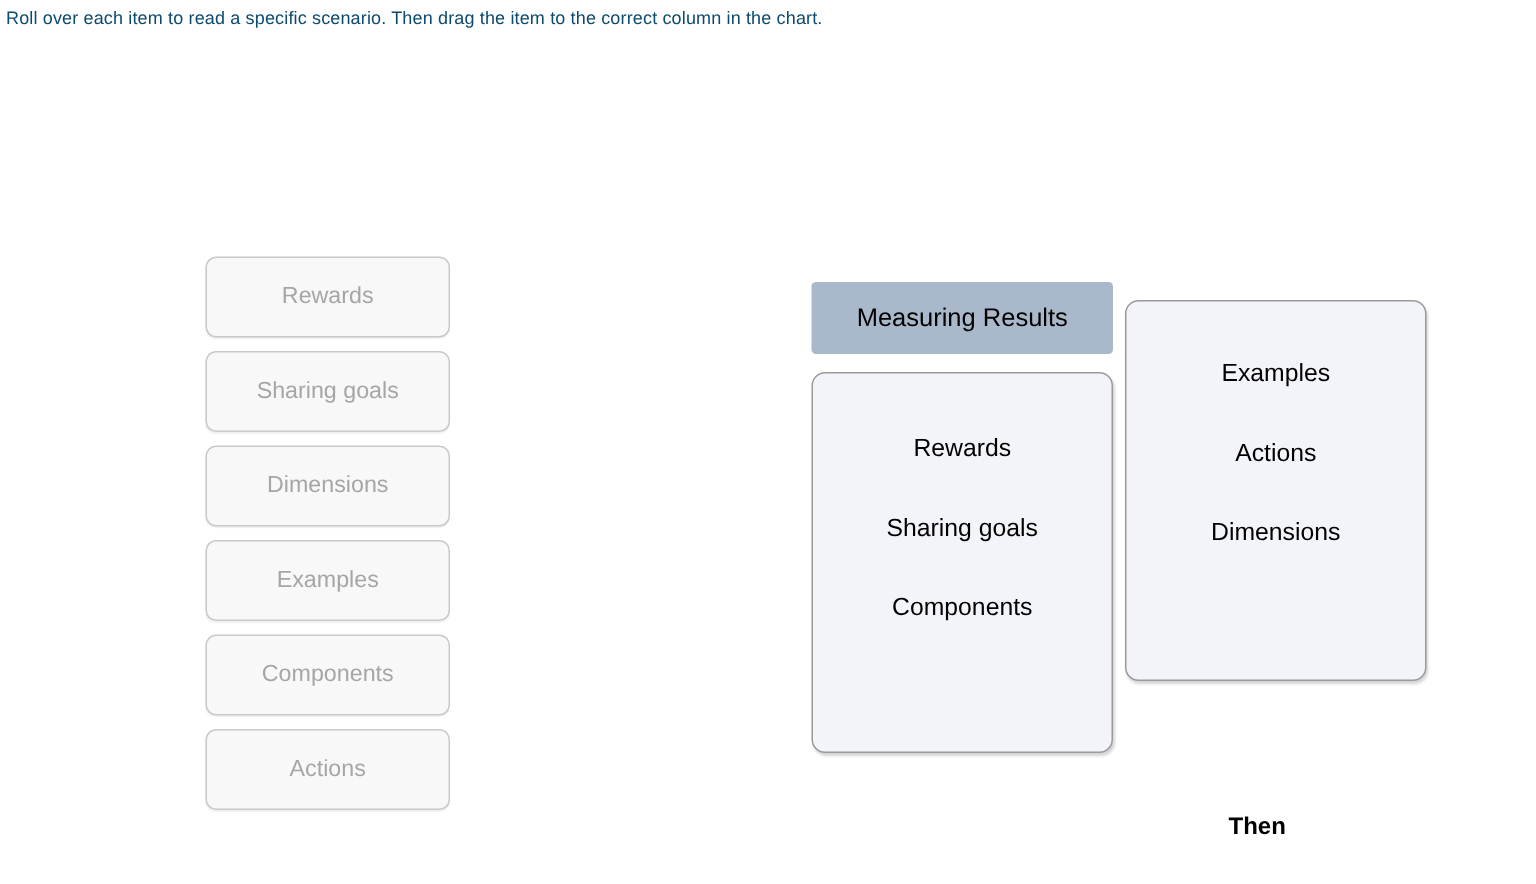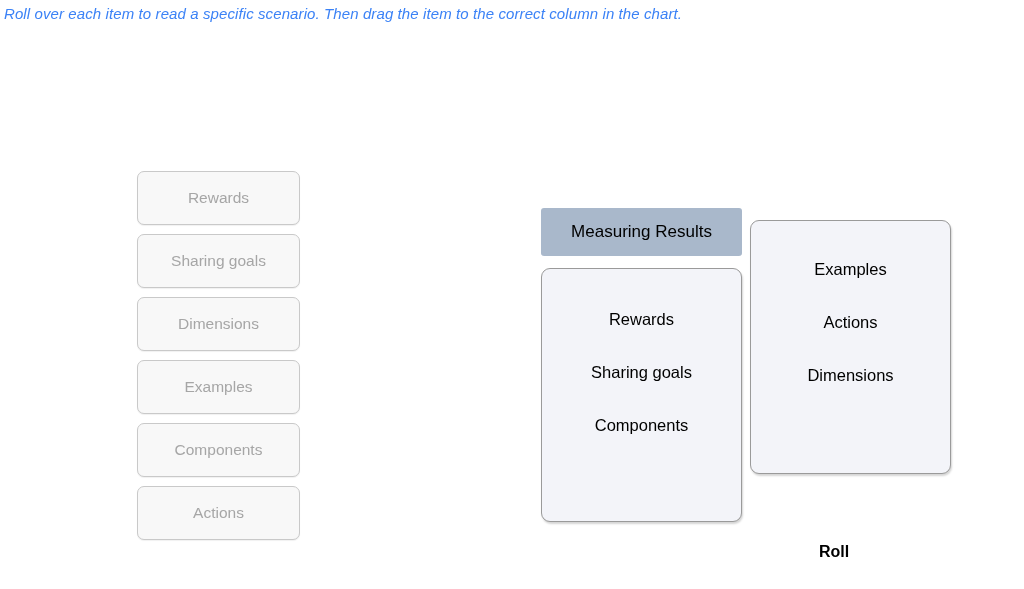--- a/index.html
+++ b/index.html
@@ -13,23 +13,22 @@
     font-family: "Liberation Sans", sans-serif;
     overflow: hidden;
     position: relative;
   }
 
   
   .instruction {
     position: absolute;
     left: 4px;
     top: 5px;
-    font-size: 15px;
-    font-style: italic;
-    color: #3b82f6;
+    font-size: 12px;
+    color: #0c4a6e;
     letter-spacing: 0.1px;
     white-space: nowrap;
   }
 
   
   .source-list {
     position: absolute;
     left: 137px;
     top: 171px;
     width: 163px;
@@ -53,21 +52,20 @@
 
   
   .chart {
     position: absolute;
     left: 541px;
     top: 188px;
   }
   .chart-columns {
     display: flex;
     gap: 8px;
-    margin-top: 20px;
   }
   .column {
     width: 201px;
   }
   .column-header {
     box-sizing: border-box;
     height: 48px;
     background: #a9b8cb;
     border-radius: 3px;
     display: flex;
@@ -166,13 +164,13 @@
         </div>
         <div class="drop-item">
           <span>Dimensions</span>
         </div>
       </div>
     </div>
 
   </div>
 </div>
 
-<div class="reset-button">Roll</div>
+<div class="reset-button">Then</div>
 
 </body></html>

